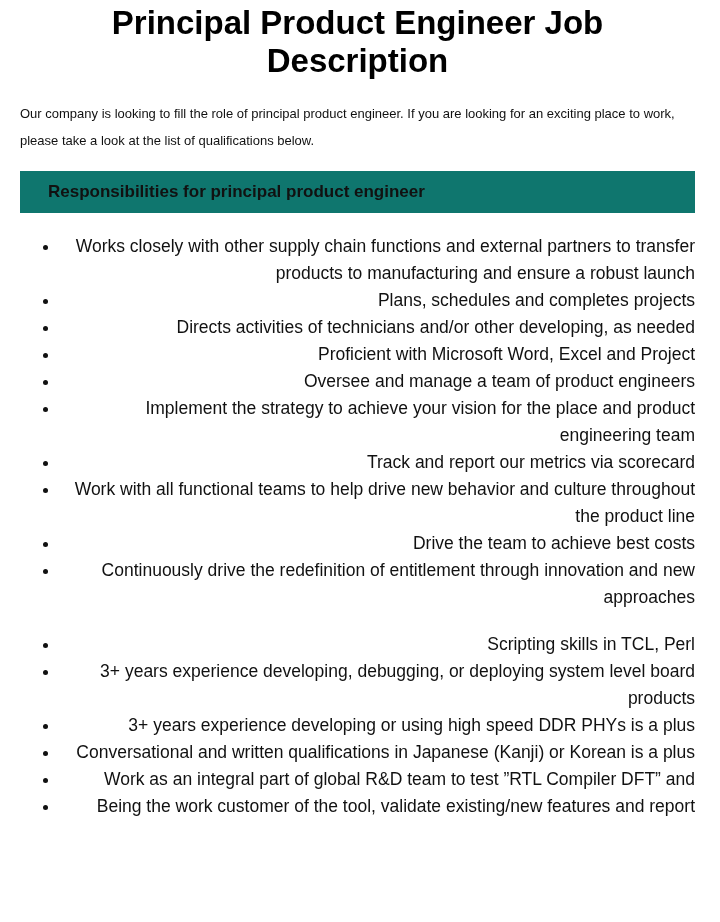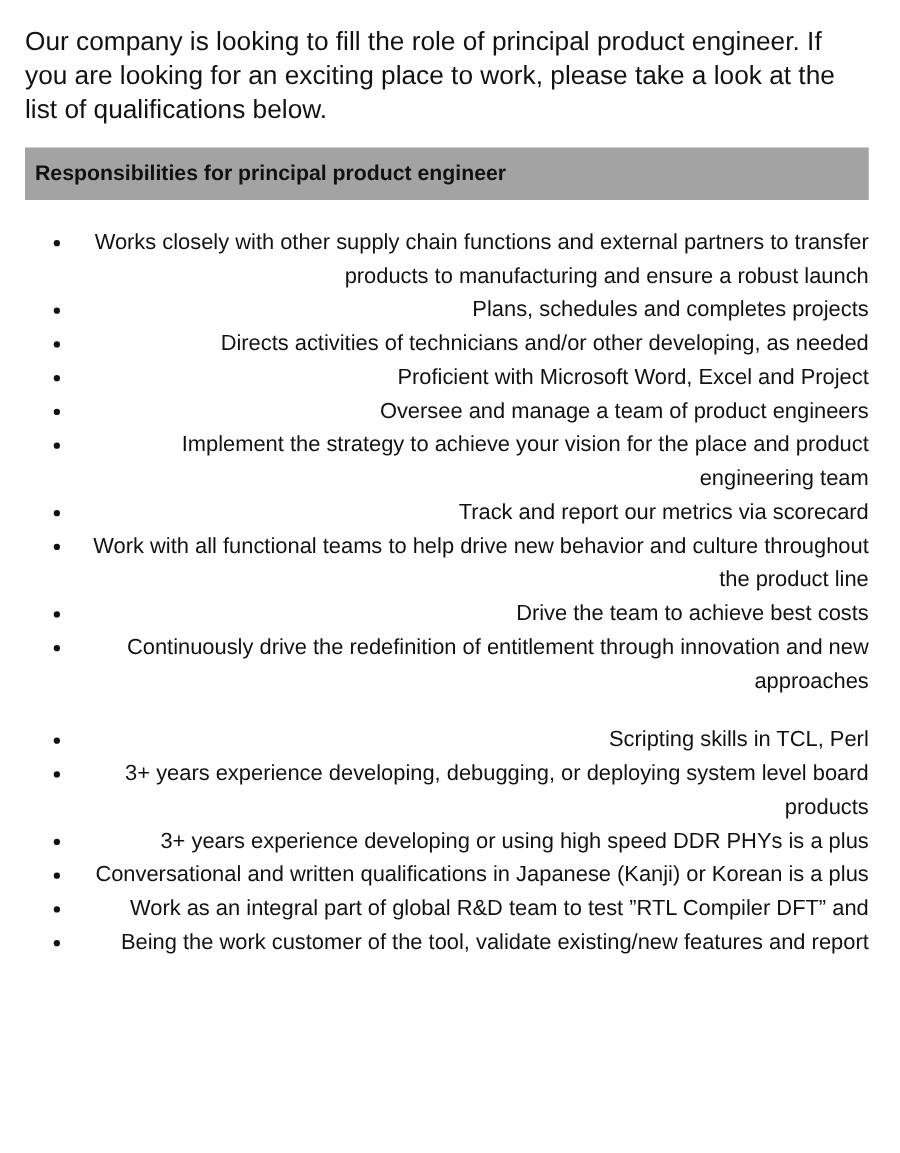--- a/index.html
+++ b/index.html
@@ -1,28 +1,29 @@
 <!DOCTYPE html>
 <html><head>
 <meta charset="utf-8">
 <style>
   html, body { margin: 0; padding: 0; background: #ffffff; }
   body { width: 720px; height: 922px; overflow: hidden; font-family: "Liberation Sans", sans-serif; color: #111111; }
   .wrap { padding: 0 25px 0 20px; }
   h1 { margin: 0; padding-top: 4px; text-align: center; font-size: 33px; font-weight: 700; line-height: 38px; letter-spacing: 0px; color: #000; }
-  .intro { margin: 20px 0 0 0; font-size: 21px; line-height: 27px; }
-  .section-header { margin-top: 17px; background: #a3a3a3; height: 42px; display: flex; align-items: center; padding-left: 8px; font-size: 17px; font-weight: 700; color: #111; }
+  .intro { margin: 20px 0 0 0; font-size: 13px; line-height: 27px; }
+  .section-header { margin-top: 17px; background: #0f766e; height: 42px; display: flex; align-items: center; padding-left: 28px; font-size: 17px; font-weight: 700; color: #111; }
   ul { margin: 20px 0 0 0; padding-left: 40px; font-size: 17.5px; line-height: 27px; }
   li { padding-left: 0; text-align: right; }
   .sec2 { margin-top: 26px; }
 </style>
 </head>
 <body>
 
 <div class="wrap">
+  <h1>Principal Product Engineer Job Description</h1>
   <p class="intro">Our company is looking to fill the role of principal product engineer. If you are looking for an exciting place to work, please take a look at the list of qualifications below.</p>
 
   <div class="section-header">Responsibilities for principal product engineer</div>
   <ul>
     <li>Works closely with other supply chain functions and external partners to transfer products to manufacturing and ensure a robust launch</li>
     <li>Plans, schedules and completes projects</li>
     <li>Directs activities of technicians and/or other developing, as needed</li>
     <li>Proficient with Microsoft Word, Excel and Project</li>
     <li>Oversee and manage a team of product engineers</li>
     <li>Implement the strategy to achieve your vision for the place and product engineering team</li>

